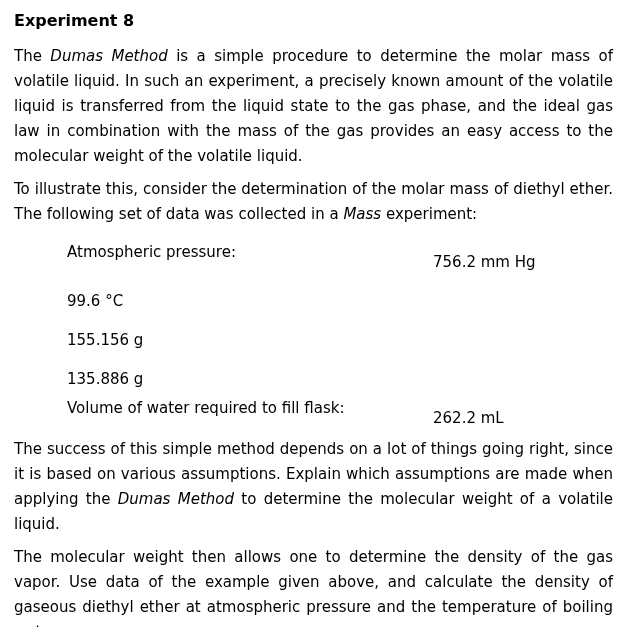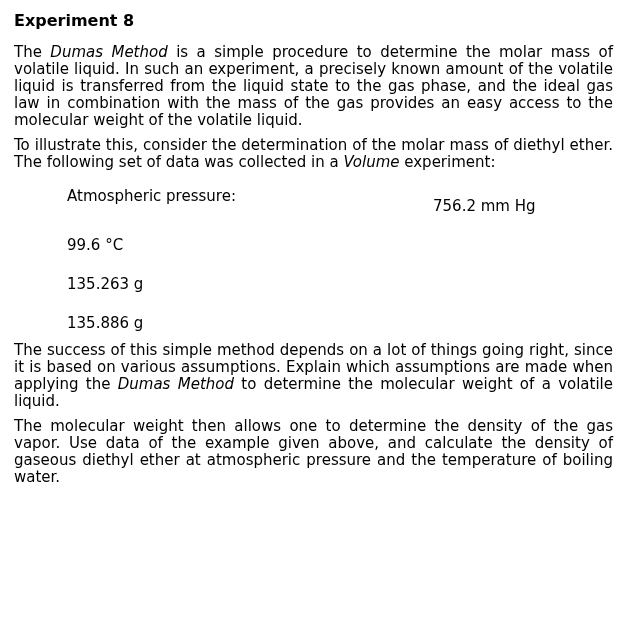--- a/index.html
+++ b/index.html
@@ -21,21 +21,21 @@
     padding: 10px 13px 0 14px;
   }
   .doc-title {
     font-size: 16px;
     line-height: 21px;
     font-weight: bold;
     margin: 0 0 13px 0;
   }
   .para {
     font-size: 15px;
-    line-height: 17px;
+    line-height: 25px;
     text-align: justify;
     margin: 0 0 8px 0;
   }
   .italic {
     font-style: italic;
   }
   .data-table {
     margin: 15px 0 2px 0;
   }
   .data-row {
@@ -56,41 +56,45 @@
 </style>
 </head>
 <body>
 
 <div class="page">
 
   <h1 class="doc-title">Experiment 8</h1>
 
   <p class="para"><span>The </span><span class="italic">Dumas Method</span><span> is a simple procedure to determine the molar mass of volatile liquid. In such an experiment, a precisely known amount of the volatile liquid is transferred from the liquid state to the gas phase, and the ideal gas law in combination with the mass of the gas provides an easy access to the molecular weight of the volatile liquid.</span></p>
 
-  <p class="para"><span>To illustrate this, consider the determination of the molar mass of diethyl ether. The following set of data was collected in a </span><span class="italic">Volume</span><span> experiment:</span></p>
+  <p class="para"><span>To illustrate this, consider the determination of the molar mass of diethyl ether. The following set of data was collected in a </span><span class="italic">Mass</span><span> experiment:</span></p>
 
   <div class="data-table">
 
     <div class="data-row">
       <span class="row-label">Atmospheric pressure:</span>
       <span class="row-value">756.2 mm Hg</span>
     </div>
 
     <div class="data-row">
       <span class="row-value">99.6 °C</span>
     </div>
 
     <div class="data-row">
-      <span class="row-value">135.263 g</span>
+      <span class="row-value">155.156 g</span>
     </div>
 
     <div class="data-row">
       <span class="row-value">135.886 g</span>
     </div>
 
+    <div class="data-row">
+      <span class="row-label">Volume of water required to fill flask:</span>
+      <span class="row-value">262.2 mL</span>
+    </div>
 
   </div>
 
 
   <p class="para"><span>The success of this simple method depends on a lot of things going right, since it is based on various assumptions. Explain which assumptions are made when applying the </span><span class="italic">Dumas Method</span><span> to determine the molecular weight of a volatile liquid.</span></p>
 
   <p class="para">The molecular weight then allows one to determine the density of the gas vapor. Use data of the example given above, and calculate the density of gaseous diethyl ether at atmospheric pressure and the temperature of boiling water.</p>
 
 </div>
 

